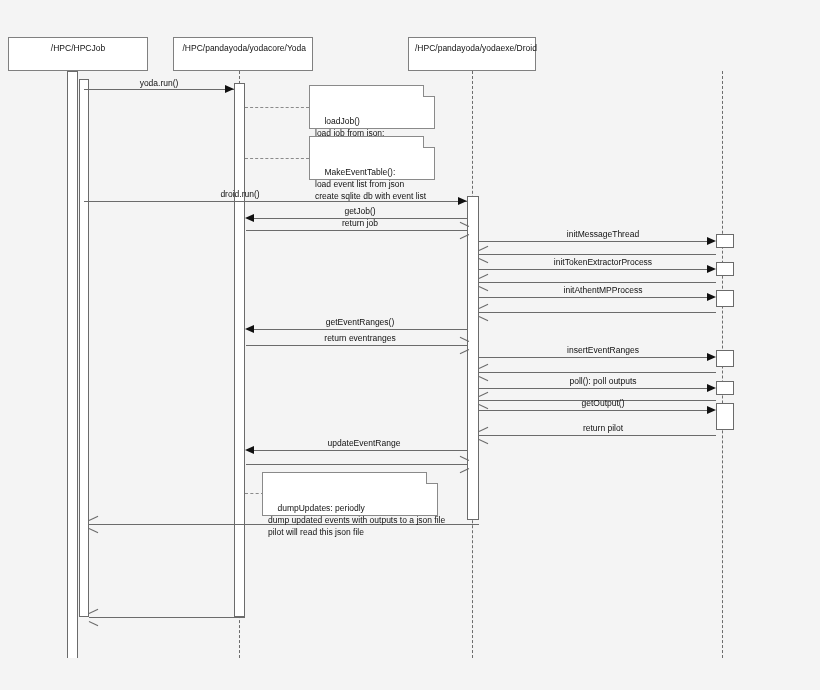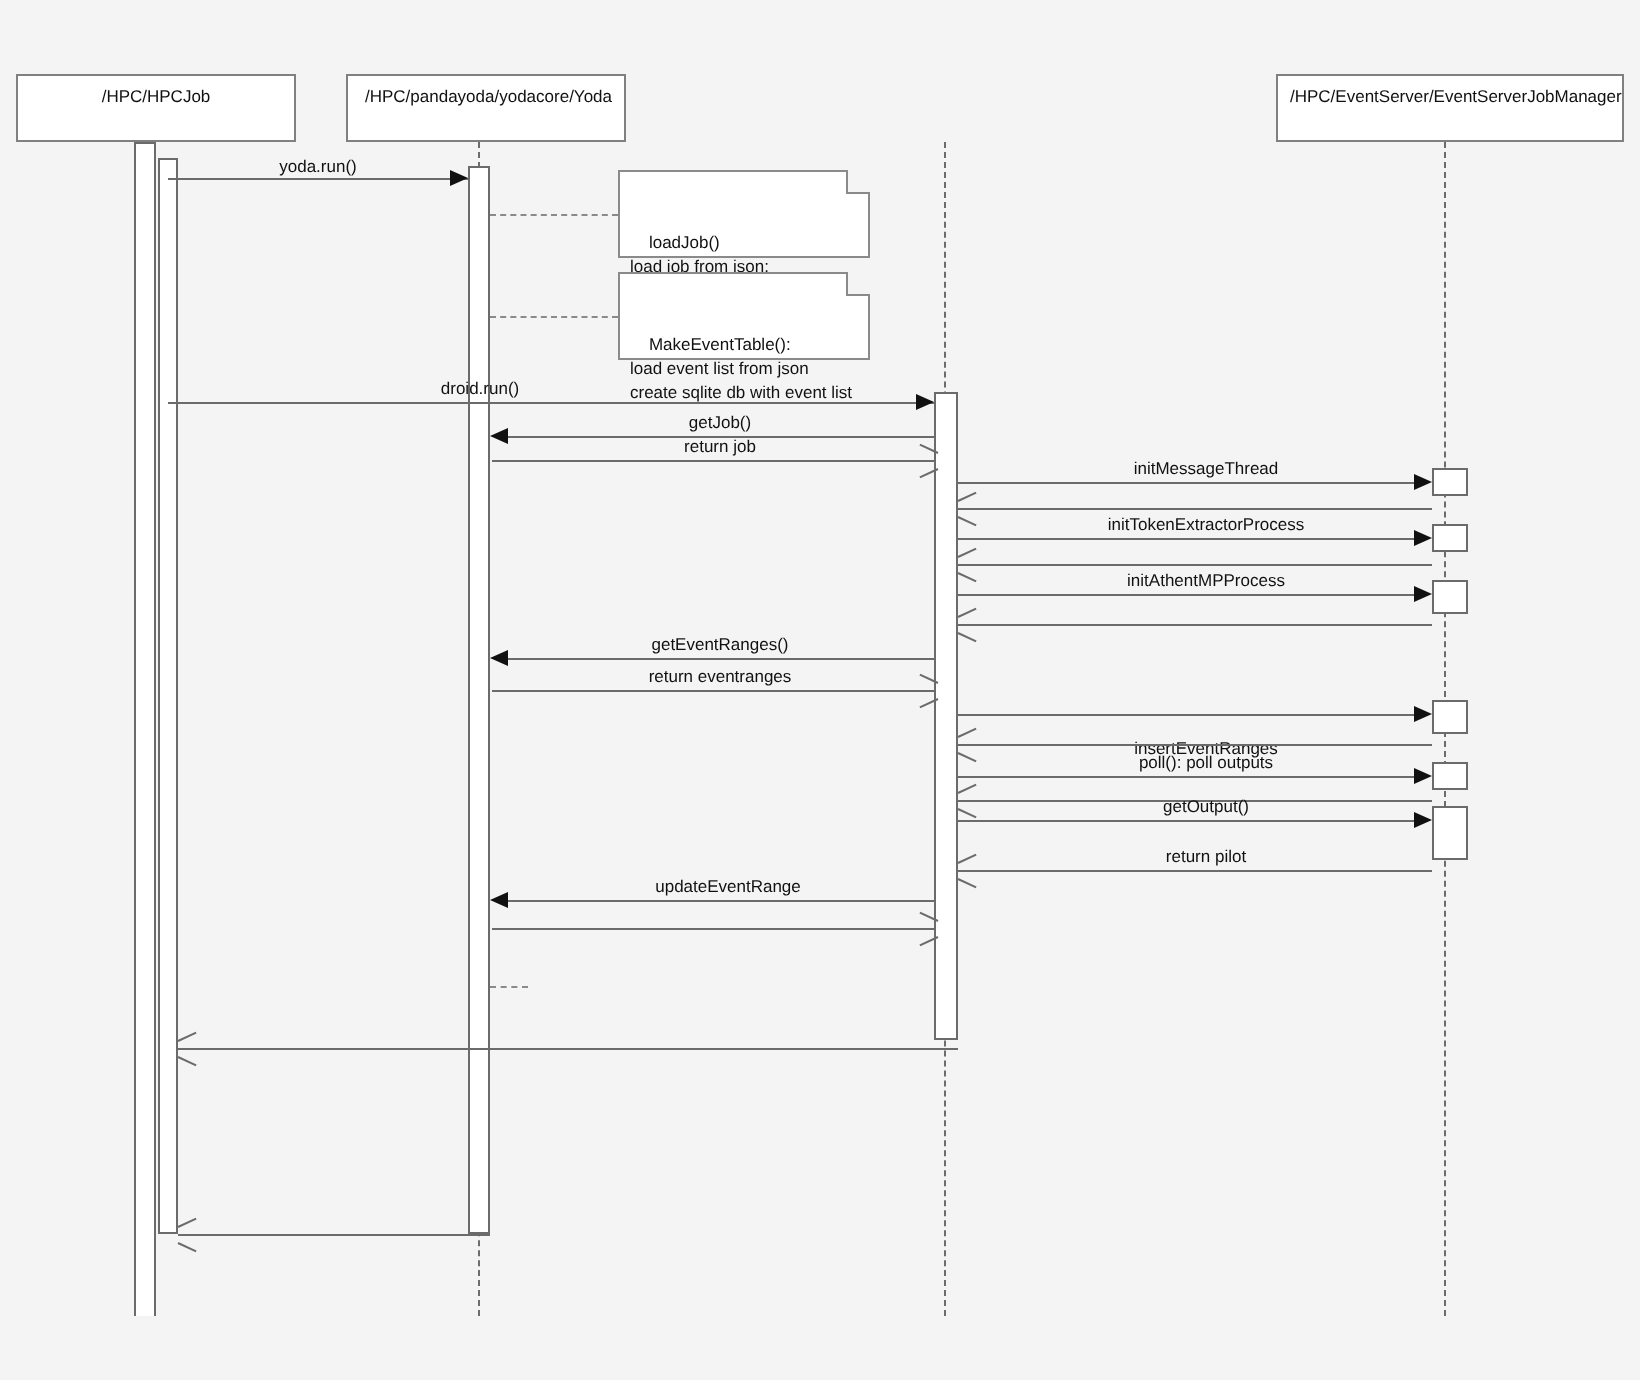--- a/index.html
+++ b/index.html
@@ -110,22 +110,22 @@
 <body>
 
 <div id="canvas">
 
   <div class="ll-head" style="left:8px; top:37px; width:140px; height:34px;">
     <span>/HPC/HPCJob</span>
   </div>
   <div class="ll-head left-al" style="left:173px; top:37px; width:140px; height:34px;">
     <span>/HPC/pandayoda/yodacore/Yoda</span>
   </div>
-  <div class="ll-head left-al" style="left:638px; top:37px; width:174px; height:34px;">
-    <span>/HPC/EventServer/EventServerJobManager</span>
+  <div class="ll-head left-al" style="left:408px; top:37px; width:128px; height:34px;">
+    <span>/HPC/pandayoda/yodaexe/Droid</span>
   </div>
 
   <div class="lifeline" style="left:72px; top:71px; height:602px;"></div>
   <div class="lifeline" style="left:239px; top:71px; height:602px;"></div>
   <div class="lifeline" style="left:472px; top:71px; height:602px;"></div>
   <div class="lifeline" style="left:722px; top:71px; height:602px;"></div>
 
   <div class="activation" style="left:67px; top:71px; width:11px; height:602px;"></div>
   <div class="activation" style="left:79px; top:79px; width:10px; height:538px;"></div>
   <div class="activation" style="left:234px; top:83px; width:11px; height:534px;"></div>
@@ -178,21 +178,21 @@
   <div class="msg-line" style="left:252px; top:329px; width:215px;"></div>
   <div class="arrow-l-solid" style="left:245px; top:324.5px;"></div>
   <div class="msg-label" style="left:300px; top:318px; width:120px;">getEventRanges()</div>
 
   <div class="msg-line" style="left:246px; top:345px; width:221px;"></div>
   <div class="arrow-open right" style="left:459px; top:340.5px;"></div>
   <div class="msg-label" style="left:297px; top:334px; width:126px;">return eventranges</div>
 
   <div class="msg-line" style="left:479px; top:357px; width:228px;"></div>
   <div class="arrow-r-solid" style="left:707px; top:352.5px;"></div>
-  <div class="msg-label" style="left:523px; top:346px; width:160px;margin-top:24px;">insertEventRanges</div>
+  <div class="msg-label" style="left:523px; top:346px; width:160px;">insertEventRanges</div>
 
   <div class="msg-line" style="left:479px; top:372px; width:237px;"></div>
   <div class="arrow-open left" style="left:479px; top:367.5px;"></div>
 
   <div class="msg-line" style="left:479px; top:388px; width:228px;"></div>
   <div class="arrow-r-solid" style="left:707px; top:383.5px;"></div>
   <div class="msg-label" style="left:527px; top:377px; width:152px;">poll(): poll outputs</div>
 
   <div class="msg-line" style="left:479px; top:400px; width:237px;"></div>
   <div class="arrow-open left" style="left:479px; top:395.5px;"></div>
@@ -227,14 +227,20 @@
 
   <div class="note-anchor" style="left:245px; top:158px; width:64px;"></div>
   <div class="note" style="left:309px; top:136px; width:126px; height:44px;">
     <span class="dogear"></span>
     <span>MakeEventTable():
 load event list from json
 create sqlite db with event list</span>
   </div>
 
   <div class="note-anchor" style="left:245px; top:493px; width:19px;"></div>
+  <div class="note" style="left:262px; top:472px; width:176px; height:44px;">
+    <span class="dogear"></span>
+    <span>dumpUpdates: periodly
+dump updated events with outputs to a json file
+pilot will read this json file</span>
+  </div>
 
 </div>
 
 </body></html>

